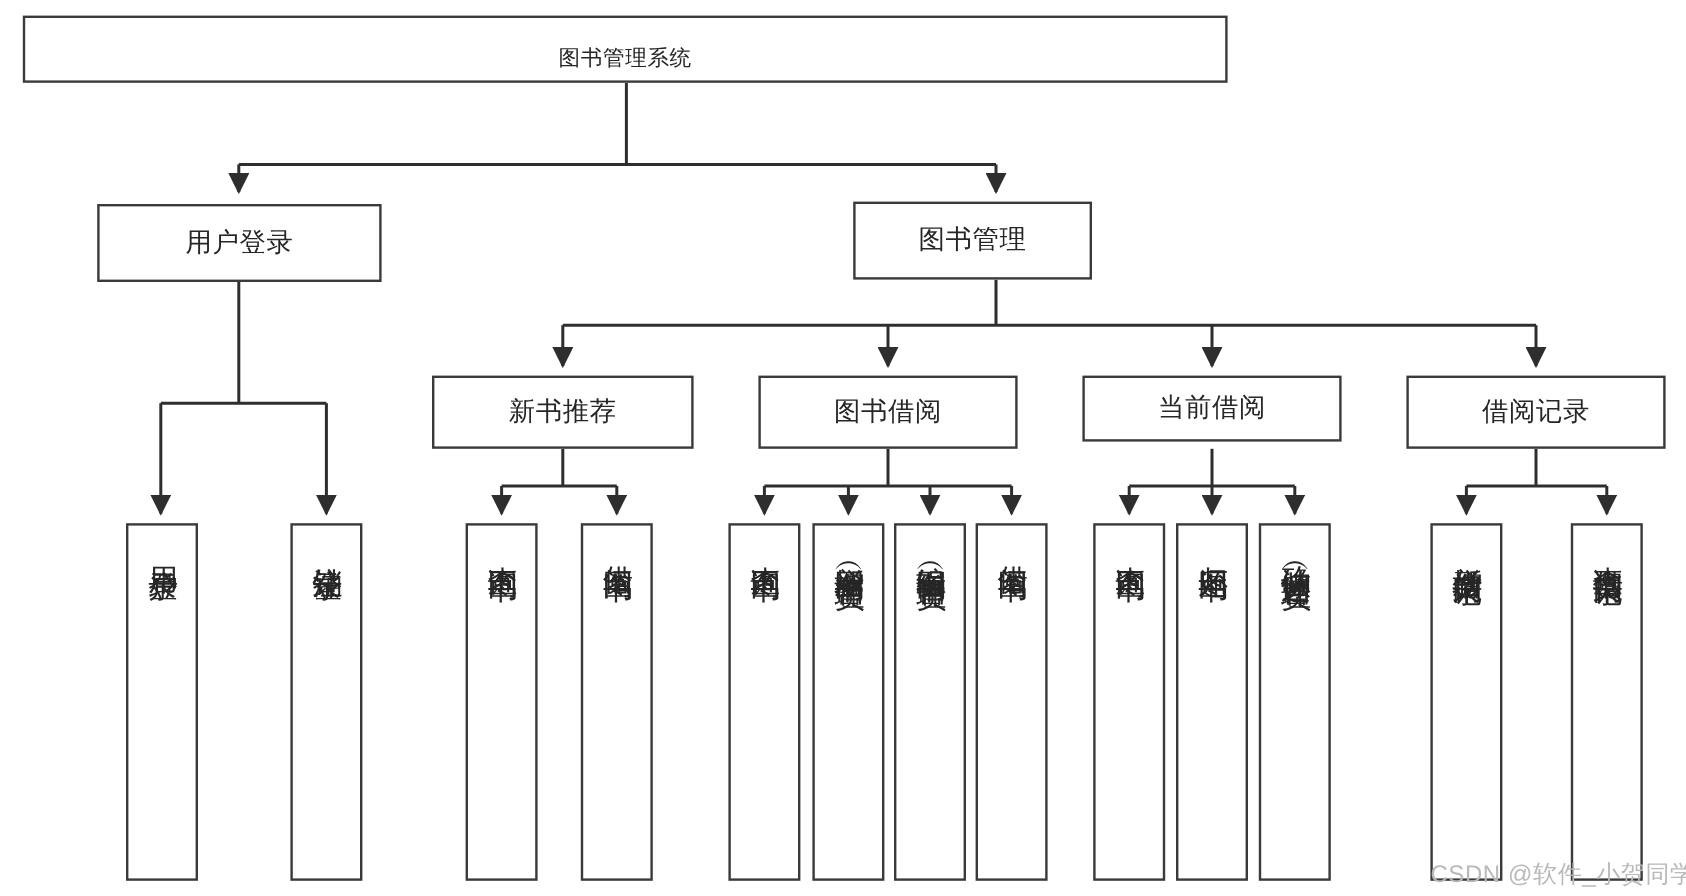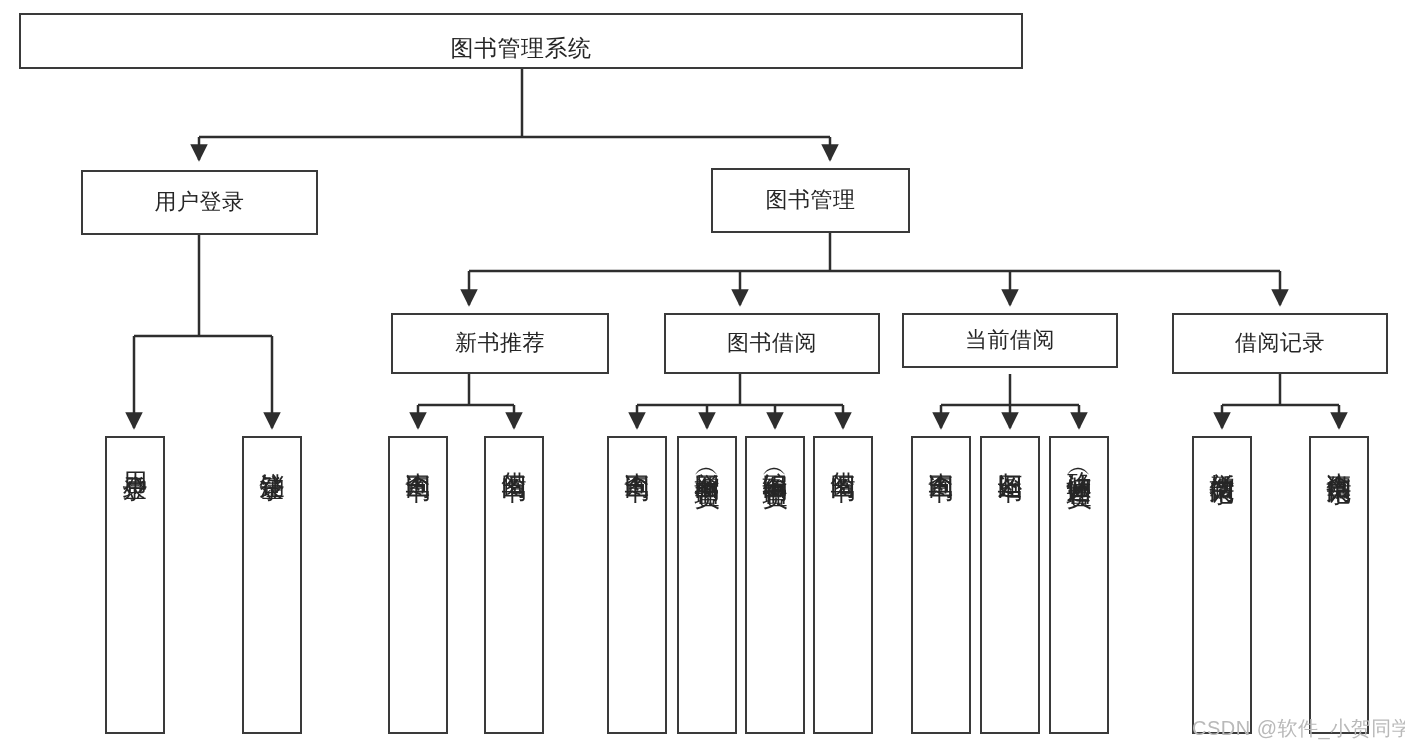--- a/index.html
+++ b/index.html
@@ -39,21 +39,21 @@
     display: block;
     text-align: center;
     line-height: 1.12;
     white-space: pre;
   }
   .node.horizontal .label {
     font-size: 22px;
     letter-spacing: 0.5px;
   }
   .node.root .label {
-    font-size: 23px;
+    font-size: 18px;
     margin-top: 15px;
   }
   .node.vertical {
     align-items: flex-start;
     justify-content: center;
     padding-top: 14px;
   }
   .node.vertical .label {
     writing-mode: vertical-rl;
     text-orientation: upright;
@@ -129,24 +129,24 @@
     <span class="label">图书管理系统</span>
   </div>
 
   <div class="node horizontal" style="left:81px; top:170px; width:237px; height:65px;">
     <span class="label">用户登录</span>
   </div>
   <div class="node horizontal" style="left:711px; top:168px; width:199px; height:65px;">
     <span class="label">图书管理</span>
   </div>
 
-  <div class="node horizontal" style="left:360px; top:313px; width:218px; height:61px;margin-left:31px;">
+  <div class="node horizontal" style="left:360px; top:313px; width:218px; height:61px;">
     <span class="label">新书推荐</span>
   </div>
-  <div class="node horizontal" style="left:632px; top:313px; width:216px; height:61px;margin-left:32px;">
+  <div class="node horizontal" style="left:632px; top:313px; width:216px; height:61px;">
     <span class="label">图书借阅</span>
   </div>
   <div class="node horizontal" style="left:902px; top:313px; width:216px; height:55px;">
     <span class="label">当前借阅</span>
   </div>
   <div class="node horizontal" style="left:1172px; top:313px; width:216px; height:61px;">
     <span class="label">借阅记录</span>
   </div>
 
   <div class="node vertical" style="left:105px; top:436px; width:60px; height:298px;">

